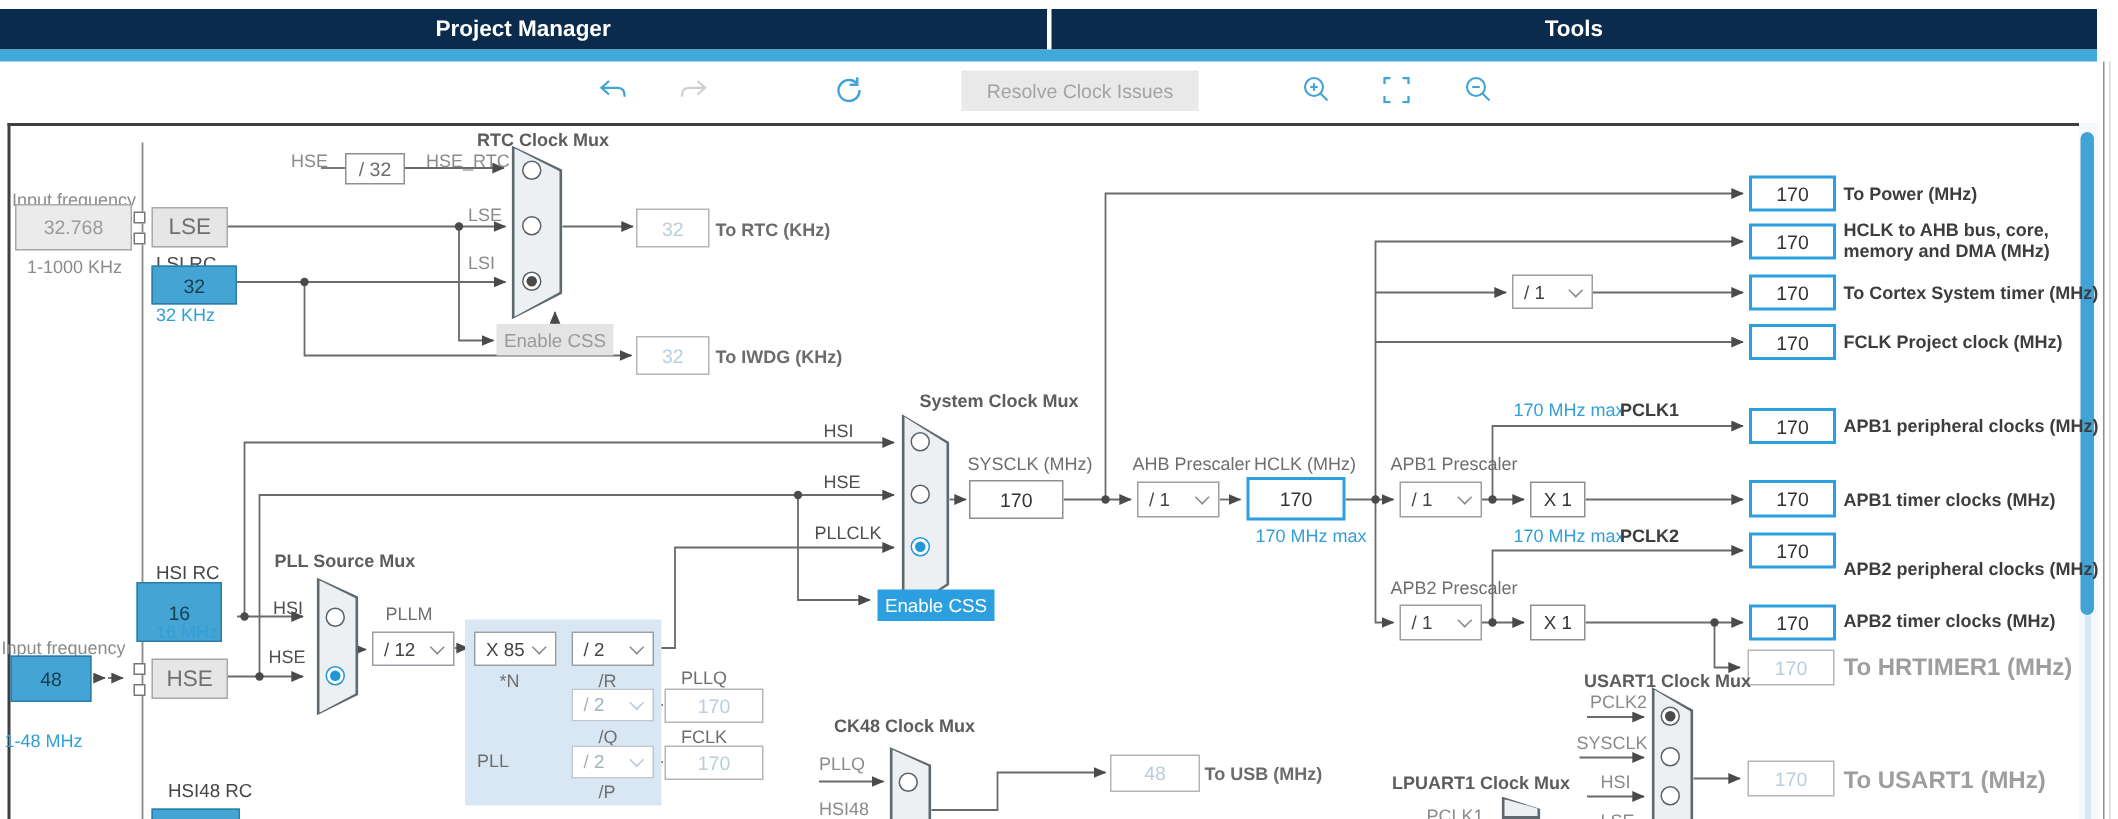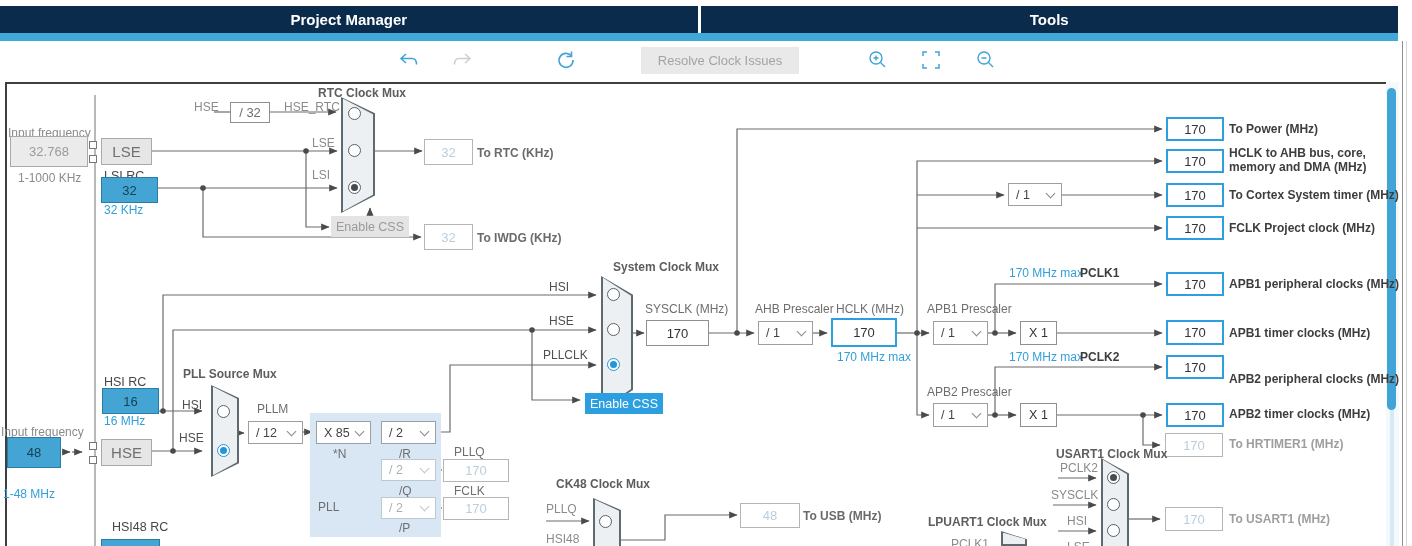--- a/index.html
+++ b/index.html
@@ -22,21 +22,21 @@
   .sb-thumb{left:1387px;top:88px;width:9px;height:322px;border-radius:5px;background:#41a3d6;}
   .sb-lower{left:1390px;top:410px;width:4px;height:136px;background:#d6e9f6;}
   .gutter1{left:1402px;top:41px;width:1px;height:505px;background:#909090;}
   .gutter2{left:1406px;top:41px;width:1px;height:505px;background:#d8d8d8;}
   
   .l1{font-size:12px;color:#8b8b8b;white-space:nowrap;}         
   .l3{font-size:12px;color:#4f4f4f;white-space:nowrap;}         
   .mt{font-size:12px;color:#5d5d5d;font-weight:bold;white-space:nowrap;}  
   .hd{font-size:12px;color:#6e6e6e;white-space:nowrap;}         
   .ob{font-size:12px;color:#3d3d3d;font-weight:bold;white-space:nowrap;}  
-  .obg{font-size:12px;color:#9e9e9e;font-weight:bold;white-space:nowrap;} 
+  .obg{font-size:16px;color:#9e9e9e;font-weight:bold;white-space:nowrap;} 
   .obm{font-size:12px;color:#6b6b6b;font-weight:bold;white-space:nowrap;} 
   .bl{font-size:12px;color:#339fd8;white-space:nowrap;}         
   .rc{font-size:12.5px;color:#474747;white-space:nowrap;}       
   
   .bx{display:flex;align-items:center;justify-content:center;box-sizing:border-box;font-size:13px;}
   .vbox{border:1px solid #8f8f8f;background:#fff;color:#333;}
   .bbox{border:2px solid #2b9fe0;background:#fff;color:#333;}
   .dbox{border:1px solid #b5b5b5;background:#fff;color:#b9cfdd;}
   .gibox{border:1px solid #a9a9a9;background:#ebebeb;color:#9b9b9b;}
   .lsebox{border:1px solid #a9a9a9;background:#e6e6e6;color:#707070;font-size:15px;}
@@ -193,21 +193,21 @@
   <span>LSE</span>
 </div>
 
 <div class="a rc" style="left:104px;top:169px;">LSI RC</div>
 <div class="a bx srcbox" style="left:101px;top:177px;width:57px;height:26px;">
   <span>32</span>
 </div>
 <div class="a bl" style="left:104px;top:203px;">32 KHz</div>
 
 <div class="a rc" style="left:104px;top:375px;">HSI RC</div>
-<div class="a bx srcbox" style="left:102px;top:388px;width:57px;height:26px;">
+<div class="a bx srcbox" style="left:91px;top:388px;width:57px;height:40px;">
   <span>16</span>
 </div>
 <div class="a bl" style="left:104px;top:414px;">16 MHz</div>
 
 <div class="a l1" style="left:1px;top:425px;">Input frequency</div>
 <div class="a bx srcbox" style="left:7px;top:437px;width:54px;height:31px;">
   <span>48</span>
 </div>
 <div class="a bl" style="left:3px;top:487px;">1-48 MHz</div>
 

